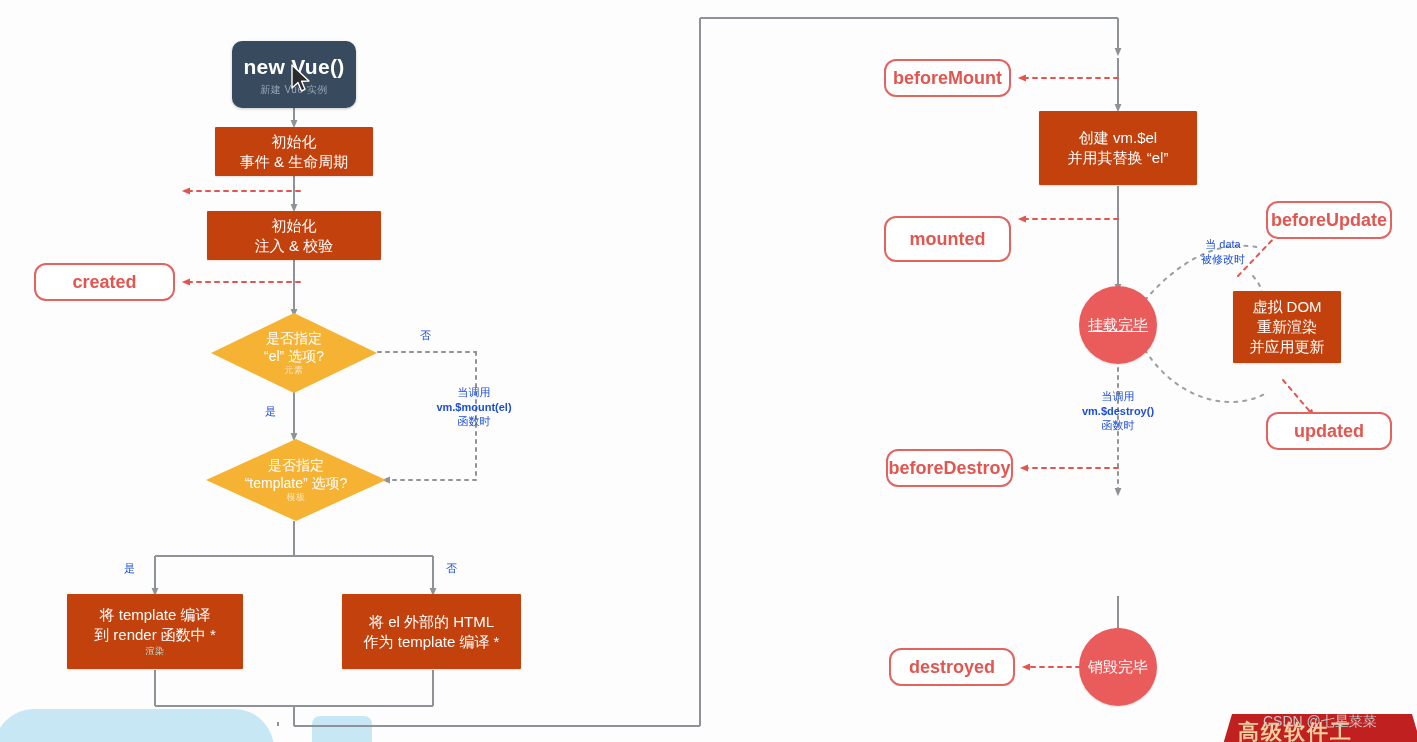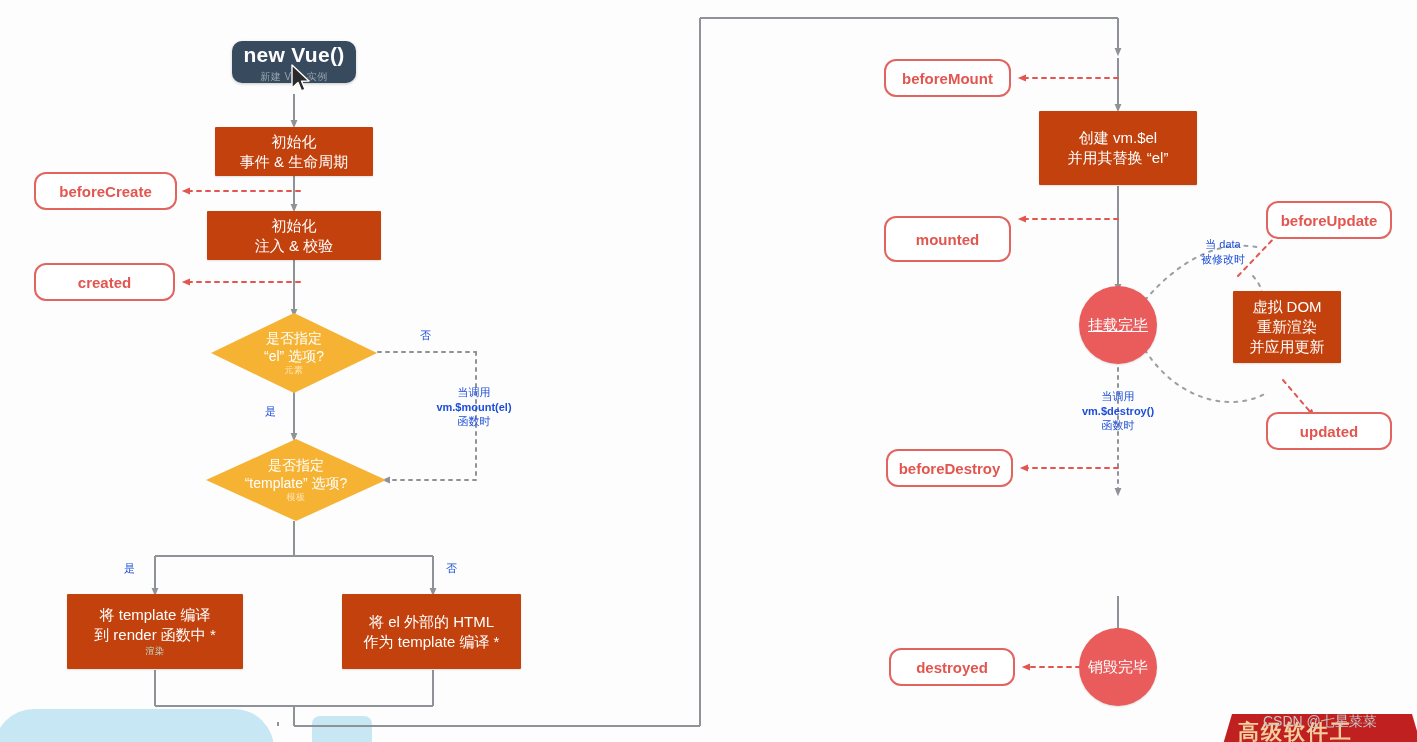--- a/index.html
+++ b/index.html
@@ -82,21 +82,21 @@
   }
 
   
   .pill{
     position:absolute;
     box-sizing:border-box;
     border:2px solid #e2645f;
     border-radius:12px;
     background:#ffffff;
     color:#e2564f;
-    font-size:15px;
+    font-size:18px;
     font-weight:bold;
     display:flex;align-items:center;justify-content:center;
     white-space:nowrap;
   }
 
   
   .lbl{
     position:absolute;
     color:#1d4ed8;
     font-size:11px;
@@ -206,21 +206,21 @@
     <g stroke="#e2564f" stroke-width="2" fill="none" stroke-dasharray="4,5" stroke-linecap="round">
       <path d="M300,191 L186,191" marker-end="url(#ared)"></path>
       <path d="M300,282 L186,282" marker-end="url(#ared)"></path>
       <path d="M1118,78 L1022,78" marker-end="url(#ared)"></path>
       <path d="M1118,219 L1022,219" marker-end="url(#ared)"></path>
       <path d="M1118,468 L1024,468" marker-end="url(#ared)"></path>
       <path d="M1080,667 L1026,667" marker-end="url(#ared)"></path>
     </g>
   </svg>
 
-  <div class="node start-box" style="left:232px;top:41px;width:124px;height:42px;">
+  <div class="node start-box" style="left:232px;top:41px;width:124px;height:67px;">
     <span class="l1">new Vue()</span>
     <span class="l2">新建 Vue 实例</span>
   </div>
 
   <div class="node green-box" style="left:215px;top:127px;width:158px;height:49px;">
     <span class="l1">初始化</span>
     <span class="l2">事件 &amp; 生命周期</span>
   </div>
 
   <div class="node green-box" style="left:207px;top:211px;width:174px;height:49px;">
@@ -270,23 +270,20 @@
     <span class="l1">虚拟 DOM</span>
     <span class="l2">重新渲染</span>
     <span class="l3">并应用更新</span>
   </div>
 
 
   <div class="circle" style="left:1079px;top:628px;width:78px;height:78px;">
     <span>销毁完毕</span>
   </div>
 
-  <div class="pill" style="left:34px;top:172px;width:143px;height:38px;">
-    <span>beforeCreate</span>
-  </div>
   <div class="pill" style="left:34px;top:263px;width:141px;height:38px;">
     <span>created</span>
   </div>
   <div class="pill" style="left:884px;top:59px;width:127px;height:38px;">
     <span>beforeMount</span>
   </div>
   <div class="pill" style="left:884px;top:216px;width:127px;height:46px;">
     <span>mounted</span>
   </div>
   <div class="pill" style="left:1266px;top:201px;width:126px;height:38px;">

